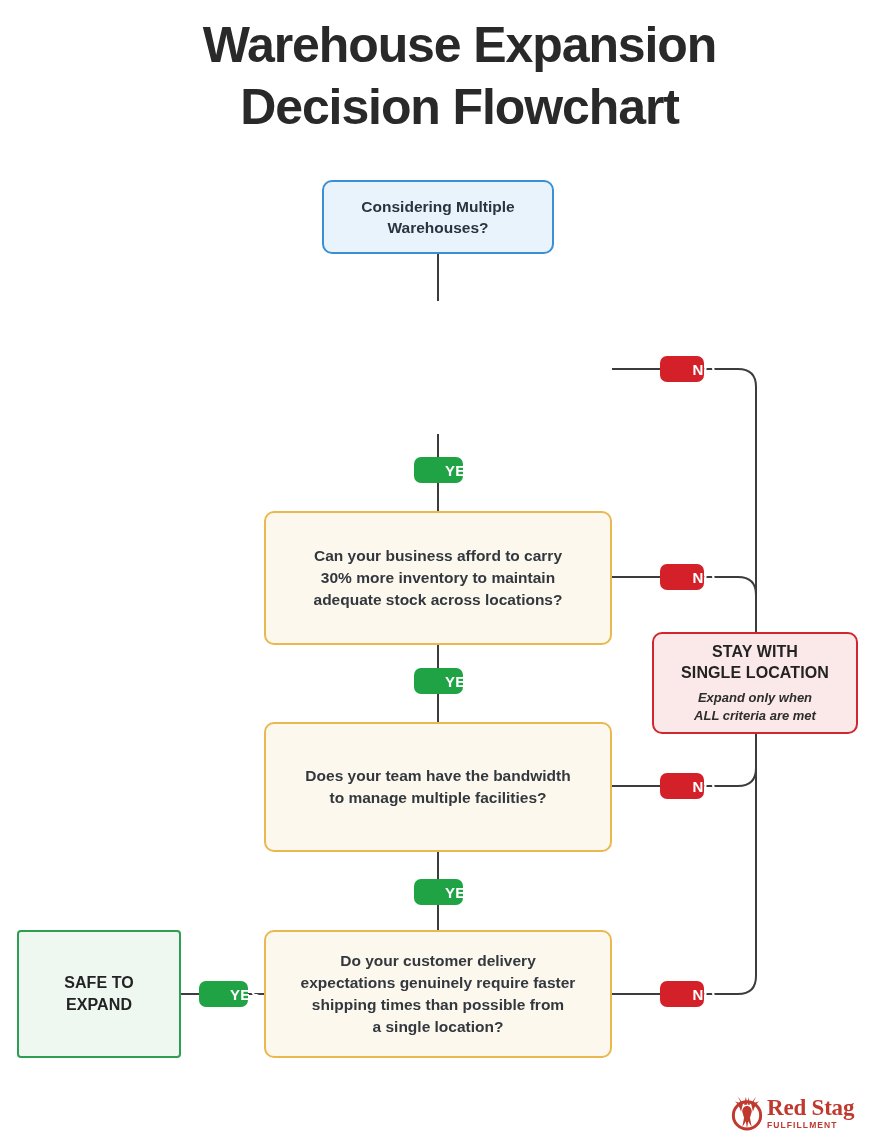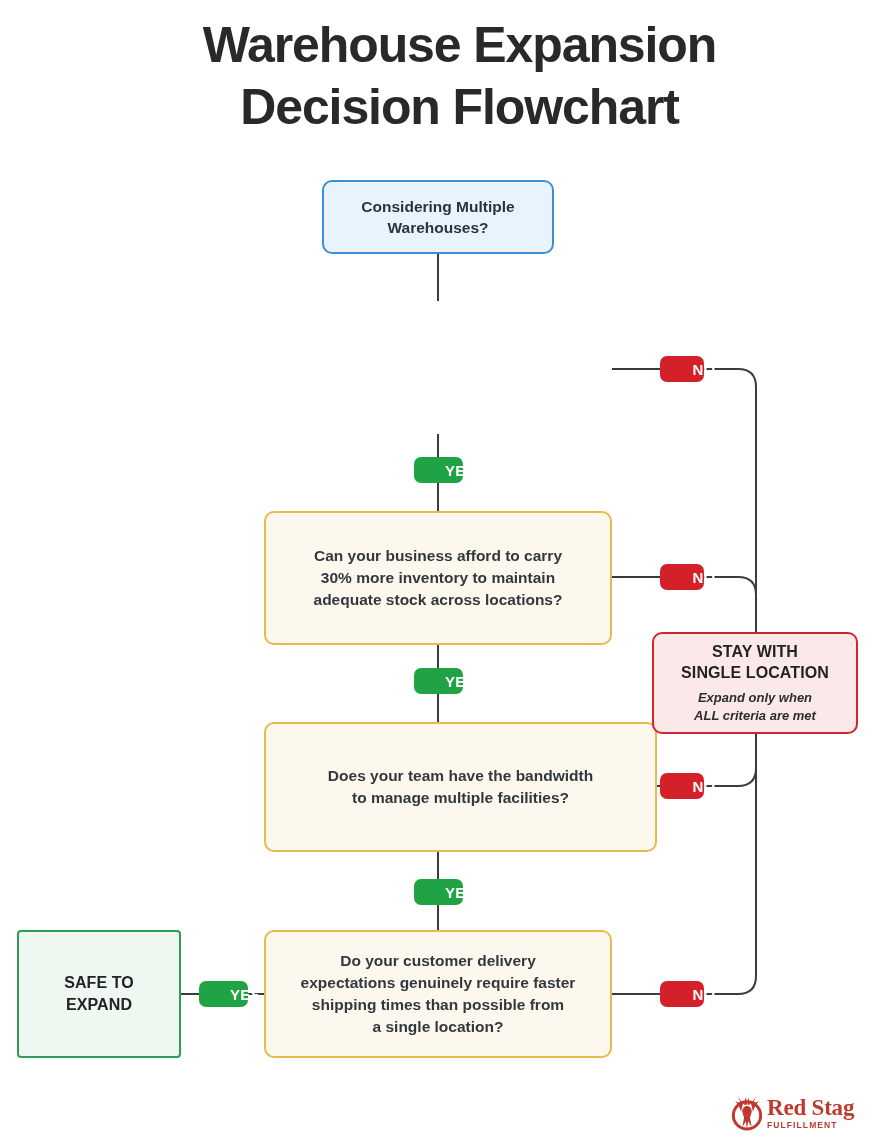--- a/index.html
+++ b/index.html
@@ -222,21 +222,21 @@
 
 
   <div class="node node-decision" style="left:264px; top:511px; width:348px; height:134px;">
     <div class="node-text">
       <span>Can your business afford to carry</span><br>
       <span>30% more inventory to maintain</span><br>
       <span>adequate stock across locations?</span>
     </div>
   </div>
 
-  <div class="node node-decision" style="left:264px; top:722px; width:393px; height:130px;">
+  <div class="node node-decision" style="left:264px; top:722px; width:348px; height:130px;">
     <div class="node-text">
       <span>Does your team have the bandwidth</span><br>
       <span>to manage multiple facilities?</span>
     </div>
   </div>
 
   <div class="node node-decision" style="left:264px; top:930px; width:348px; height:128px;">
     <div class="node-text">
       <span>Do your customer delivery</span><br>
       <span>expectations genuinely require faster</span><br>

